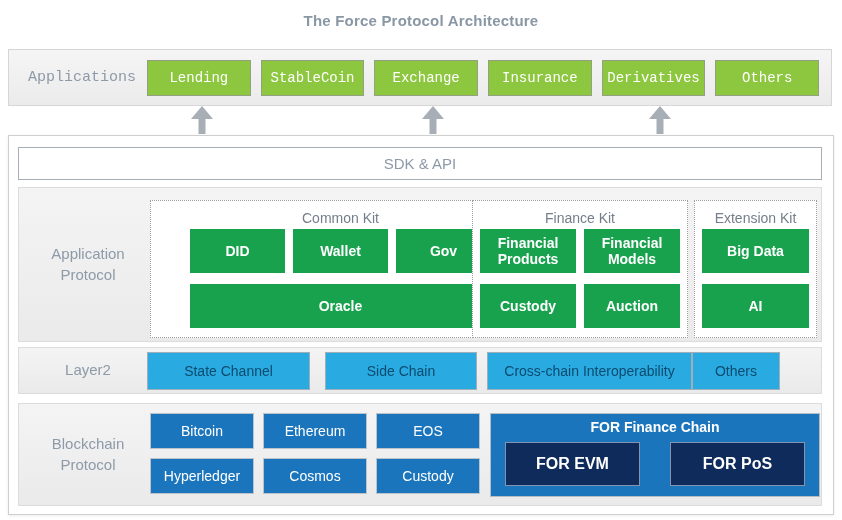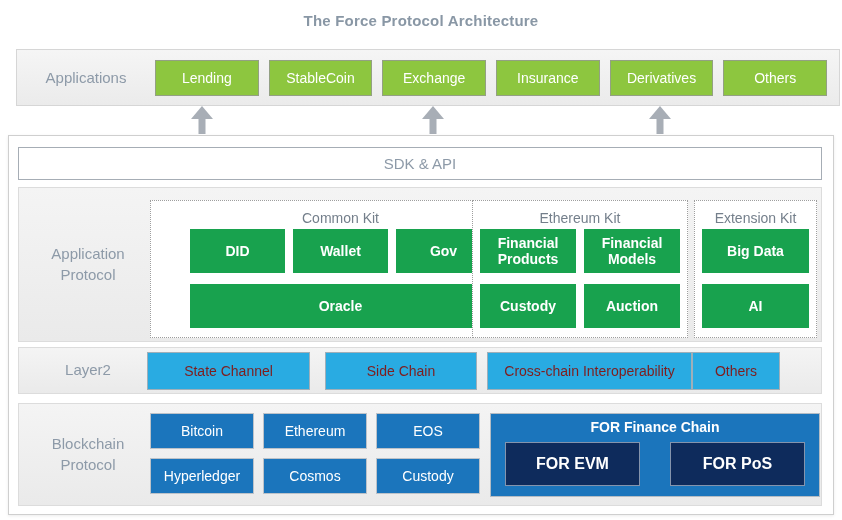--- a/index.html
+++ b/index.html
@@ -13,24 +13,24 @@
 
   
   .page-title{
     left:0;top:12px;width:842px;text-align:center;
     font-size:15px;font-weight:bold;color:var(--title_gray,#8997A5);
     letter-spacing:.2px;
   }
 
   
   .apps-row{
-    left:16px;top:49px;width:822px;height:55px;
+    left:8px;top:49px;width:822px;height:55px;
     background:linear-gradient(#f5f5f5,#ebebeb);
     border:1px solid #d6d6d6;
-    display:flex;align-items:center;
+    display:flex;align-items:center;font-family:Liberation Mono, monospace;
   }
   .row-label{
     width:138px;flex:0 0 138px;text-align:center;
     font-size:15px;color:var(--label_gray,#8D9AA8);line-height:1.3;
   }
   .row-label span{display:inline-block;max-width:100px;}
   .apps-btns{flex:1;display:flex;gap:10px;padding-right:12px;height:36px;}
   .app-btn{
     flex:1;display:flex;align-items:center;justify-content:center;
     background:var(--green_light,#8DC63F);
@@ -92,21 +92,21 @@
   }
 
   
   .l2-btns{
     position:absolute;left:128px;top:4px;height:38px;display:flex;
   }
   .l2-btn{
     display:flex;align-items:center;justify-content:center;
     background:var(--blue_light,#29ABE2);
     border:1px solid #9fafb9;box-sizing:border-box;
-    color:#7f1d1d;font-size:14px;
+    color:#0c4a6e;font-size:14px;
   }
   .l2-b0{width:163px;margin-right:15px;}
   .l2-b1{width:152px;margin-right:10px;}
   .l2-b2{width:205px;}
   .l2-b3{width:88px;}
 
   
   .chain-grid{
     position:absolute;left:131px;top:9px;
     display:grid;grid-template-columns:104px 104px 104px;
@@ -181,21 +181,21 @@
         <div class="kit-btn">DID</div>
         <div class="kit-btn">Wallet</div>
         <div class="kit-btn">Gov</div>
       </div>
       <div class="kit-row">
         <div class="kit-btn" style="flex:1.04;">Oracle</div>
       </div>
     </div>
 
     <div class="kit kit-finance">
-      <div class="kit-title">Ethereum Kit</div>
+      <div class="kit-title">Finance Kit</div>
       <div class="kit-row">
         <div class="kit-btn">Financial Products</div>
         <div class="kit-btn">Financial Models</div>
       </div>
       <div class="kit-row">
         <div class="kit-btn">Custody</div>
         <div class="kit-btn">Auction</div>
       </div>
     </div>
 

